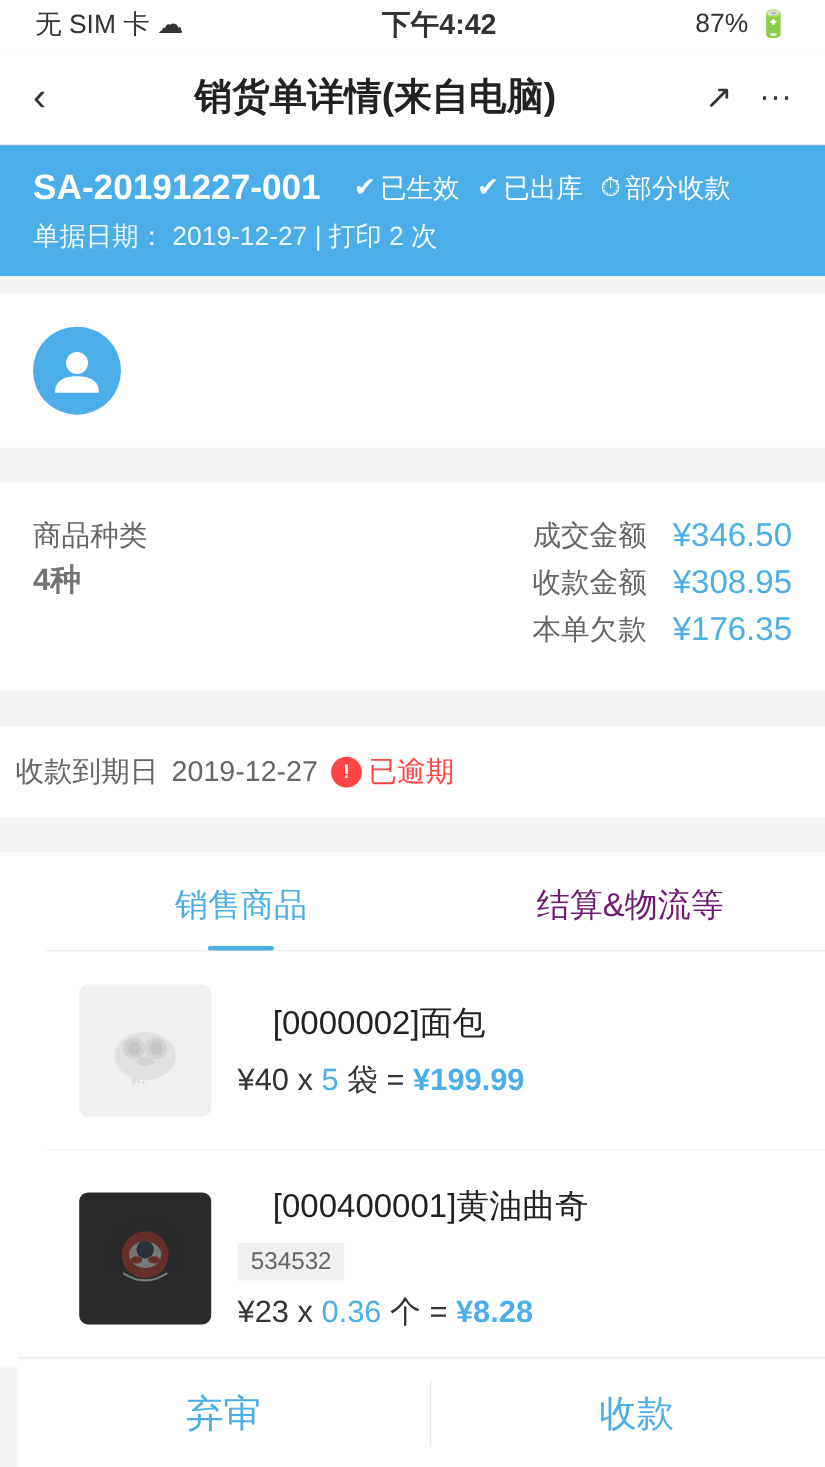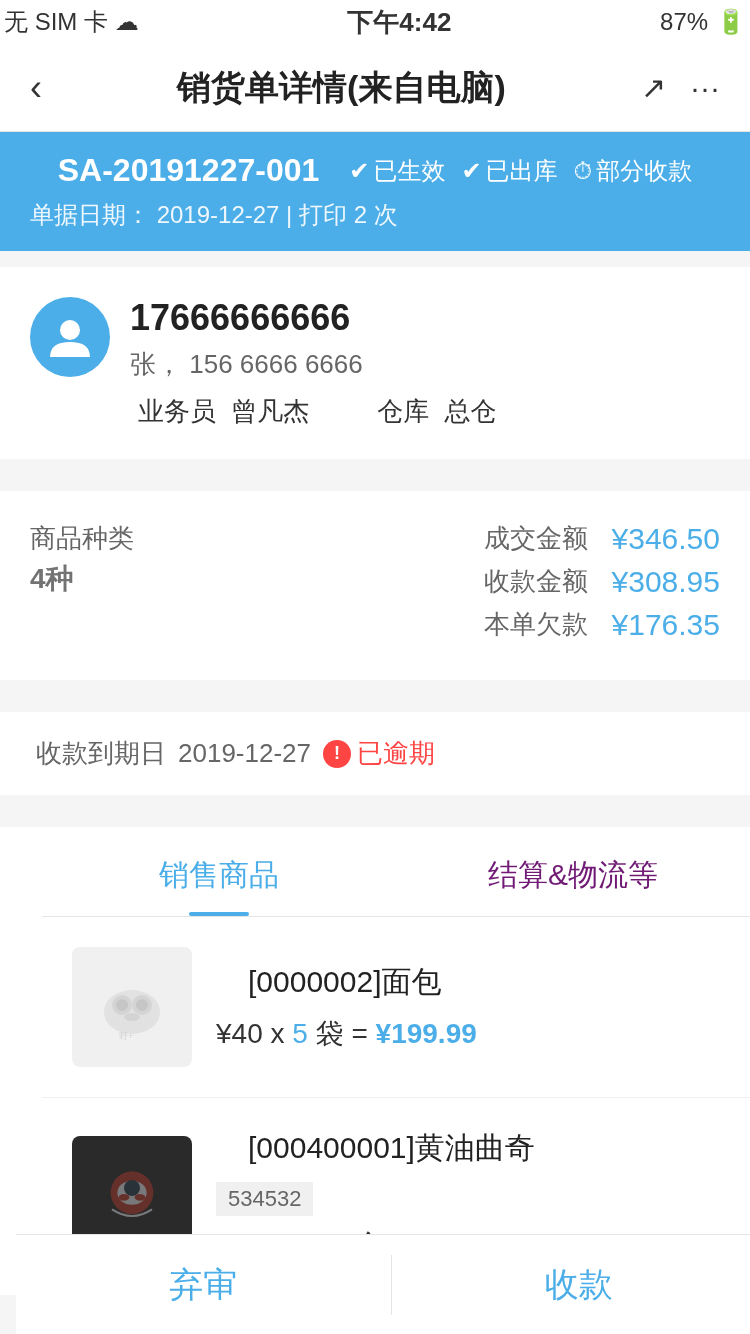--- a/index.html
+++ b/index.html
@@ -13,21 +13,21 @@
       color: #333;
     }
 
     
     .status-bar {
       height: 44px;
       background: #fff;
       display: flex;
       align-items: center;
       justify-content: space-between;
-      padding: 0 4px;
+      padding: 0 32px;
       font-size: 24px;
       font-weight: 500;
     }
     .status-left { display: flex; align-items: center; gap: 10px; }
     .status-center { font-size: 26px; font-weight: 600; }
     .status-right { display: flex; align-items: center; gap: 8px; font-size: 24px; }
 
     
     .nav-bar {
       height: 88px;
@@ -62,21 +62,20 @@
     .header-banner {
       background: #4BAEE8;
       padding: 20px 30px;
       color: #fff;
     }
     .banner-top {
       display: flex;
       align-items: center;
       gap: 30px;
       margin-bottom: 10px;
-      justify-content: center;
     }
     .banner-order-no {
       font-size: 32px;
       font-weight: 700;
       color: #fff;
     }
     .banner-tags {
       display: flex;
       align-items: center;
       gap: 16px;
@@ -157,21 +156,21 @@
       align-items: center;
       gap: 12px;
       margin-bottom: 8px;
     }
     .summary-row-label { font-size: 26px; color: #666; }
     .summary-row-value { font-size: 30px; color: #4BAEE8; font-weight: 500; min-width: 120px; text-align: right; }
 
     
     .due-section {
       background: #fff;
-      padding: 24px 36px;
+      padding: 24px 14px;
       margin-top: 16px;
       display: flex;
       align-items: center;
       gap: 12px;
       font-size: 26px;
       color: #666;
     }
     .overdue-badge {
       display: flex;
       align-items: center;
@@ -357,37 +356,20 @@
     <span>| 打印 2 次</span>
   </div>
 </div>
 
 <div class="customer-section">
   <div class="customer-avatar">
     <svg viewBox="0 0 50 50" fill="white">
       <circle cx="25" cy="18" r="10"></circle>
       <path d="M5 45 Q5 30 25 30 Q45 30 45 45Z"></path>
     </svg>
-  </div>
-  <div class="customer-info">
-    <div class="customer-name">17666666666</div>
-    <div class="customer-phone">
-      <span>张，</span>
-      <span>156 6666 6666</span>
-    </div>
-    <div class="customer-meta">
-      <div class="meta-item">
-        <span>业务员</span>
-        <span>曾凡杰</span>
-      </div>
-      <div class="meta-item">
-        <span>仓库</span>
-        <span>总仓</span>
-      </div>
-    </div>
   </div>
 </div>
 
 <div class="sep"></div>
 
 <div class="summary-section">
   <div class="summary-left">
     <div class="summary-label">商品种类</div>
     <div class="summary-value">4种</div>
   </div>

